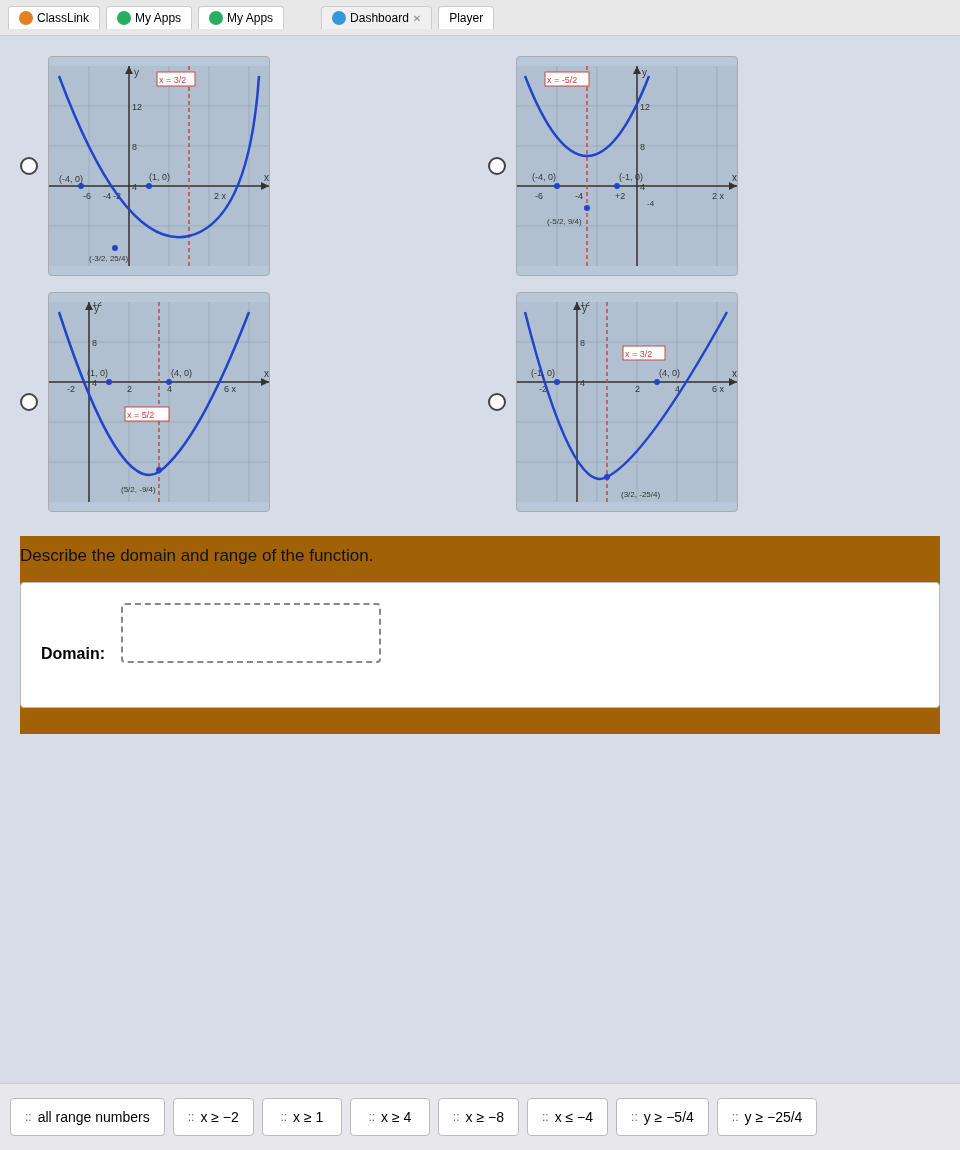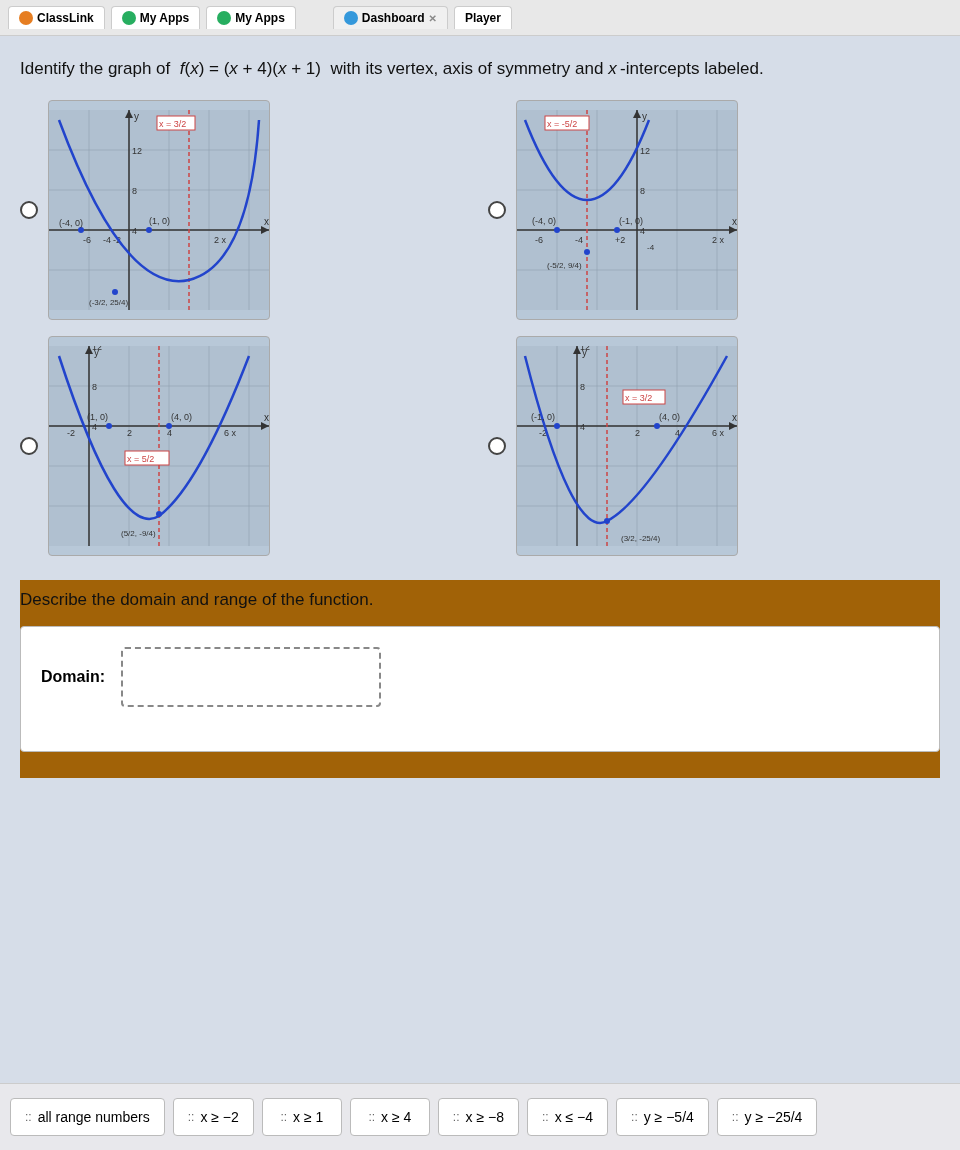--- a/index.html
+++ b/index.html
@@ -12,21 +12,20 @@
     }
     .browser-bar {
       background: #e8e8e8;
       height: 36px;
       display: flex;
       align-items: center;
       padding: 0 8px;
       gap: 6px;
       border-bottom: 1px solid #ccc;
       font-size: 12px;
-      font-weight: bold;
     }
     .tab {
       background: #fff;
       border: 1px solid #ccc;
       border-bottom: none;
       padding: 4px 10px;
       border-radius: 4px 4px 0 0;
       font-size: 12px;
       display: flex;
       align-items: center;
@@ -86,21 +85,21 @@
     }
     .answer-area {
       background: #fff;
       border: 1px solid #bbb;
       border-radius: 4px;
       padding: 20px;
       margin-bottom: 10px;
     }
     .answer-row {
       display: flex;
-      align-items: center;
+      align-items: flex-end;
       margin-bottom: 24px;
     }
     .answer-label {
       font-size: 16px;
       font-weight: bold;
       width: 80px;
       flex-shrink: 0;
     }
     .answer-input-box {
       width: 260px;
@@ -163,23 +162,20 @@
     <span>Dashboard</span>
     <span class="tab-close">✕</span>
   </div>
   <div class="tab">
     <span>Player</span>
   </div>
 </div>
 
 <div class="main-content">
 
-  <p class="question-text">
-    Identify the graph of &nbsp;<em>f</em>(<em>x</em>) = (<em>x</em> + 4)(<em>x</em> + 1)&nbsp; with its vertex, axis of symmetry and <em>x</em> -intercepts labeled.
-  </p>
 
   <div class="graphs-section">
 
     <div style="position:relative; display:flex; align-items:center;">
       <div style="margin-right:10px;">
         <div class="radio-circle"></div>
       </div>
       <div class="graph-container">
         <svg class="graph-svg" viewBox="0 0 220 200">
 

